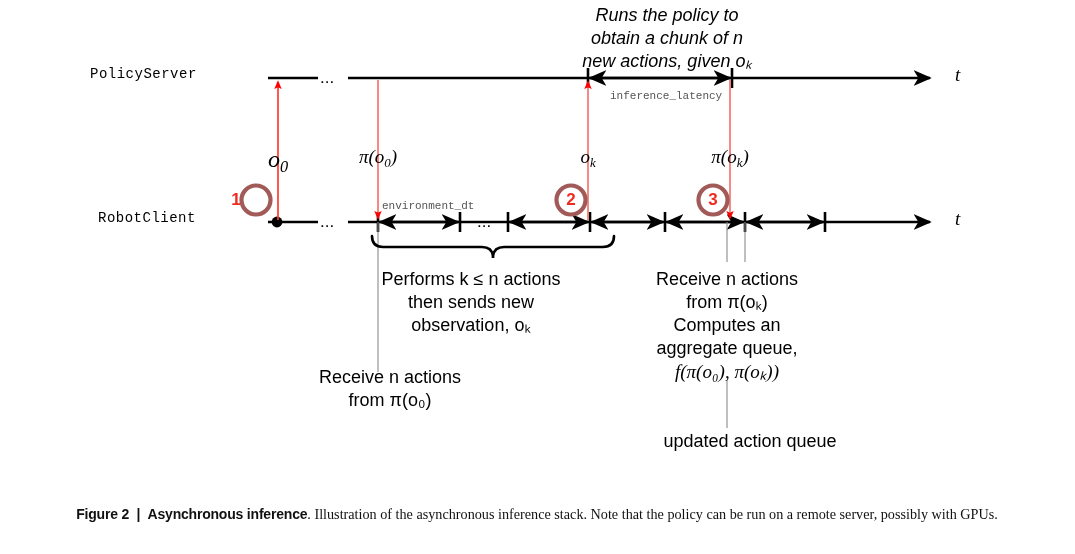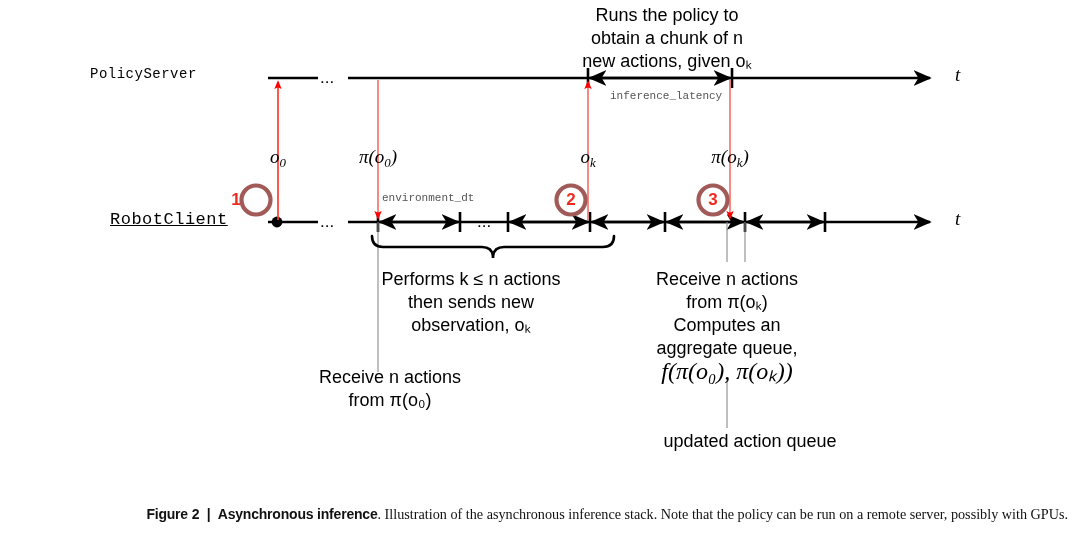--- a/index.html
+++ b/index.html
@@ -7,21 +7,21 @@
        font-family:"Liberation Sans",sans-serif;color:#000;}
   #fig{position:absolute;left:0;top:0;width:1075px;height:554px;}
   .lbl{position:absolute;white-space:nowrap;}
   .mono{font-family:"Liberation Mono",monospace;}
   .serif-i{font-family:"Liberation Serif",serif;font-style:italic;}
   .ctr{transform:translateX(-50%);text-align:center;}
   svg{position:absolute;left:0;top:0;overflow:visible;}
   sub{font-size:.68em;vertical-align:-.28em;}
   .cap{position:absolute;left:6px;top:505px;width:1062px;
        font-family:"Liberation Serif",serif;font-size:14.2px;line-height:19px;
-       color:#111;text-align:right;}
+       color:#111;text-align:center;}
   .cap b{font-family:"Liberation Sans",sans-serif;font-size:14px;letter-spacing:-0.2px;}
   .nm{font-family:"Liberation Serif",serif;font-style:italic;}
 </style>
 </head>
 <body>
 
 <div id="fig">
 
   <svg width="1075" height="500">
     <defs>
@@ -94,44 +94,44 @@
     </g>
     <g>
       <circle cx="571" cy="200" r="14.5" fill="#fff" stroke="#a15a57" stroke-width="4.2"></circle>
     </g>
     <g>
       <circle cx="713" cy="200" r="14.5" fill="#fff" stroke="#a15a57" stroke-width="4.2"></circle>
     </g>
   </svg>
 
   <div class="lbl mono" style="left:90px;top:66px;font-size:14px;letter-spacing:.5px;">PolicyServer</div>
-  <div class="lbl mono" style="left:110px;top:210px;font-size:17px;letter-spacing:.5px;text-decoration:underline;">RobotClient</div>
+  <div class="lbl mono" style="left:98px;top:210px;font-size:14px;letter-spacing:.5px;">RobotClient</div>
 
   <div class="lbl serif-i" style="left:955px;top:64px;font-size:19px;">t</div>
   <div class="lbl serif-i" style="left:955px;top:208px;font-size:19px;">t</div>
 
   <div class="lbl" style="left:320px;top:68px;font-size:17px;">...</div>
   <div class="lbl" style="left:873px;top:64px;font-size:17px;">...</div>
   <div class="lbl" style="left:320px;top:212px;font-size:17px;">...</div>
   <div class="lbl" style="left:477px;top:212px;font-size:17px;">...</div>
   <div class="lbl" style="left:873px;top:208px;font-size:17px;">...</div>
 
   <div class="lbl ctr" style="left:256px;top:190px;font-size:17px;color:#ee2b1e;font-weight:600;width:40px;margin-left:-20px;transform:none;left:236px;">1</div>
   <div class="lbl" style="left:551px;top:190px;width:40px;text-align:center;font-size:17px;color:#ee2b1e;font-weight:600;">2</div>
   <div class="lbl" style="left:693px;top:190px;width:40px;text-align:center;font-size:17px;color:#ee2b1e;font-weight:600;">3</div>
 
-  <div class="lbl serif-i ctr" style="left:278px;top:146px;font-size:19px;">o<sub>0</sub></div>
+  <div class="lbl serif-i ctr" style="left:278px;top:146px;font-size:24px;">o<sub>0</sub></div>
   <div class="lbl serif-i ctr" style="left:378px;top:146px;font-size:19px;font-style:italic;">π(o<sub>0</sub>)</div>
   <div class="lbl serif-i ctr" style="left:588px;top:146px;font-size:19px;">o<sub>k</sub></div>
   <div class="lbl serif-i ctr" style="left:730px;top:146px;font-size:19px;">π(o<sub>k</sub>)</div>
 
-  <div class="lbl mono" style="left:382px;top:192px;font-size:11px;color:#555;">environment_dt</div>
+  <div class="lbl mono" style="left:382px;top:200px;font-size:11px;color:#555;">environment_dt</div>
   <div class="lbl mono" style="left:610px;top:90px;font-size:11px;color:#555;">inference_latency</div>
 
-  <div class="lbl" style="left:667px;top:4px;width:420px;margin-left:-210px;text-align:center;font-size:18px;line-height:23px;">
+  <div class="lbl" style="left:667px;top:4px;width:420px;margin-left:-210px;text-align:center;font-size:18px;line-height:23px;font-style:italic;">
     <div>Runs the policy to</div>
     <div>obtain a chunk of n</div>
     <div>new actions, given oₖ</div>
   </div>
 
 
   <div class="lbl" style="left:471px;top:268px;width:360px;margin-left:-180px;text-align:center;font-size:18px;line-height:23px;">
     <div>Performs k ≤ n actions</div>
     <div>then sends new</div>
     <div>observation, oₖ</div>
@@ -140,21 +140,21 @@
   <div class="lbl" style="left:390px;top:366px;width:300px;margin-left:-150px;text-align:center;font-size:18px;line-height:23px;">
     <div>Receive n actions</div>
     <div>from π(o₀)</div>
   </div>
 
   <div class="lbl" style="left:727px;top:268px;width:330px;margin-left:-165px;text-align:center;font-size:18px;line-height:23px;">
     <div>Receive n actions</div>
     <div>from π(oₖ)</div>
     <div>Computes an</div>
     <div>aggregate queue,</div>
-    <div class="nm" style="font-size:24px;">f(π(o₀), π(oₖ))</div>
+    <div class="nm" style="font-size:19px;">f(π(o₀), π(oₖ))</div>
   </div>
 
   <div class="lbl" style="left:750px;top:430px;width:340px;margin-left:-170px;text-align:center;font-size:18px;line-height:23px;">
     <div>updated action queue</div>
   </div>
 
   <div class="cap">
     <b>Figure 2</b><b>&nbsp;&nbsp;</b><b>|</b><b>&nbsp;&nbsp;</b><b>Asynchronous inference</b><span>. Illustration of the asynchronous inference stack. Note that the policy can be run on a remote server, possibly with GPUs.</span>
   </div>
 

